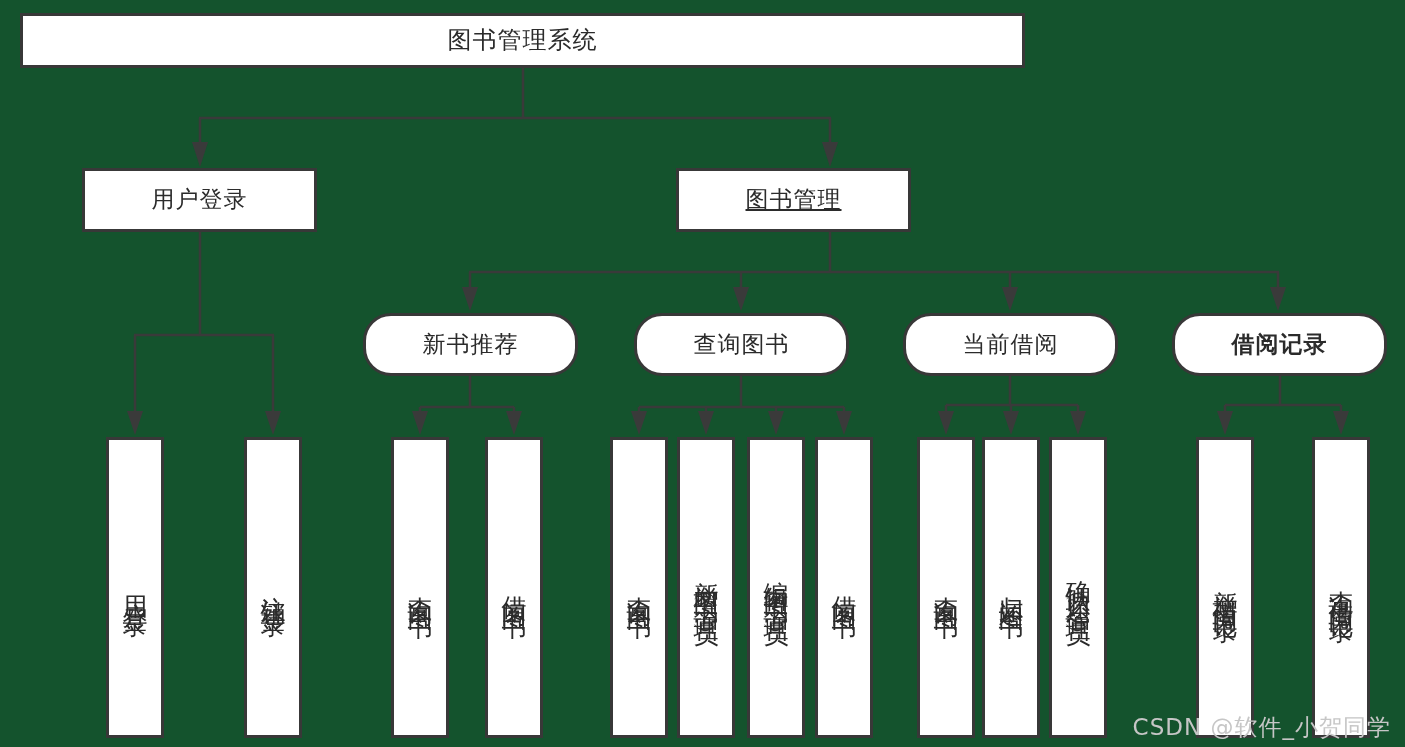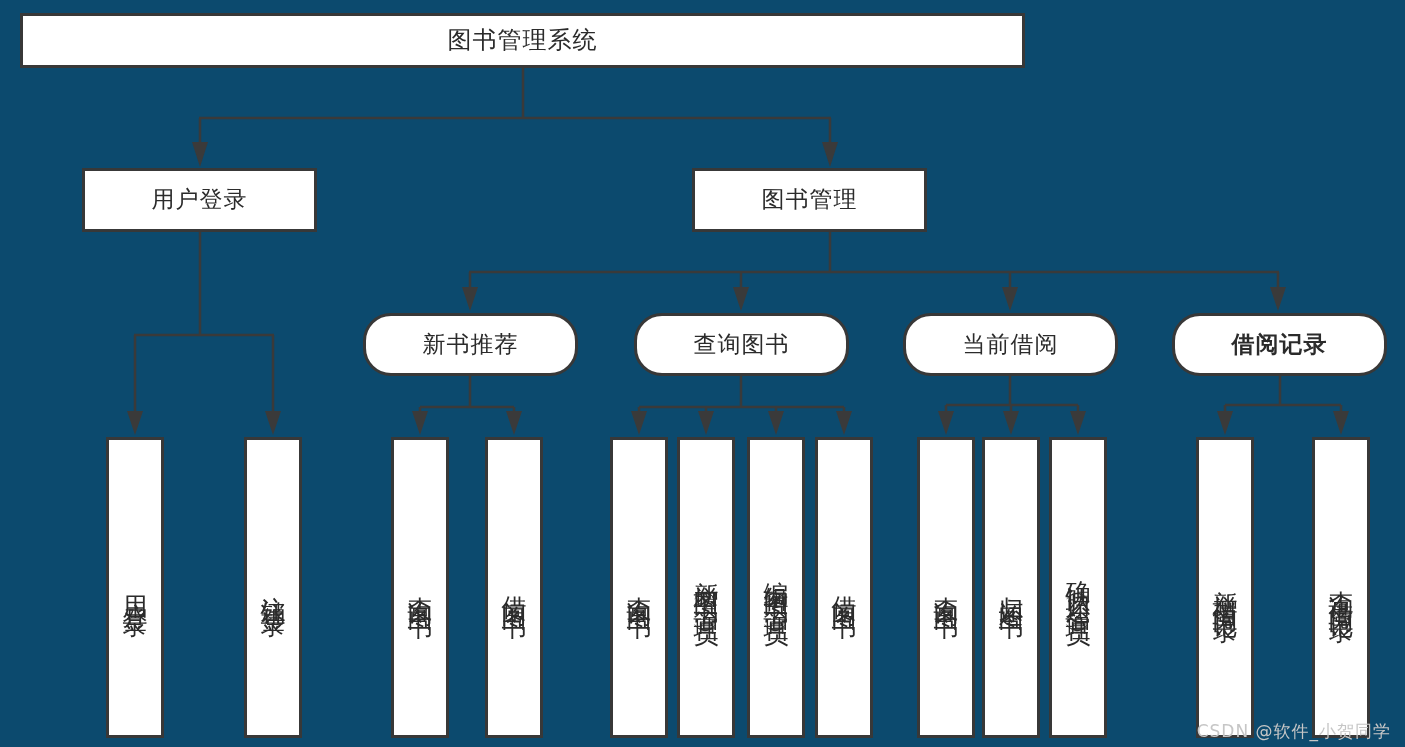--- a/index.html
+++ b/index.html
@@ -4,21 +4,21 @@
 <style>
   html, body {
     margin: 0;
     padding: 0;
     background: #ffffff;
   }
   #stage {
     position: relative;
     width: 1405px;
     height: 747px;
-    background: #0c4a6e;
+    background: #14532d;
     overflow: hidden;
     font-family: "DejaVu Sans", sans-serif;
     color: #2b2b2b;
   }
   #connector-layer {
     position: absolute;
     left: 0;
     top: 0;
     width: 1405px;
     height: 747px;
@@ -63,21 +63,21 @@
     writing-mode: vertical-rl;
     text-orientation: mixed;
     font-size: 25px;
     letter-spacing: 6px;
     line-height: 1;
   }
   .watermark {
     position: absolute;
     right: 14px;
     bottom: 4px;
-    font-size: 17px;
+    font-size: 23px;
     letter-spacing: 1px;
     color: #c6c6c6;
     z-index: 5;
     white-space: nowrap;
   }
 </style>
 </head>
 <body>
 
 <div id="stage">
@@ -121,21 +121,21 @@
       <polygon points="1003,411 1019,411 1011,435"></polygon>
       <polygon points="1070,411 1086,411 1078,435"></polygon>
       <polygon points="1217,411 1233,411 1225,435"></polygon>
       <polygon points="1333,411 1349,411 1341,435"></polygon>
     </g>
   </svg>
 
   <div class="box h-box root-box">图书管理系统</div>
 
   <div class="box h-box lvl2-box" style="left:82px;">用户登录</div>
-  <div class="box h-box lvl2-box" style="left:692px;">图书管理</div>
+  <div class="box h-box lvl2-box" style="left:676px;text-decoration:underline;">图书管理</div>
 
   <div class="box h-box lvl3-box" style="left:363px;">新书推荐</div>
   <div class="box h-box lvl3-box" style="left:634px;">查询图书</div>
   <div class="box h-box lvl3-box" style="left:903px;">当前借阅</div>
   <div class="box h-box lvl3-box" style="left:1172px;font-weight:bold;">借阅记录</div>
 
   <div class="box v-box" style="left:106px;">用户登录</div>
   <div class="box v-box" style="left:244px;">注销登录</div>
 
   <div class="box v-box" style="left:391px;">查询图书</div>

